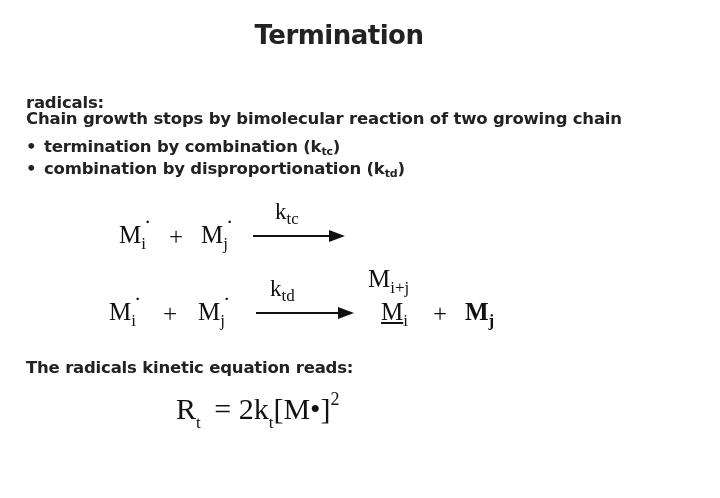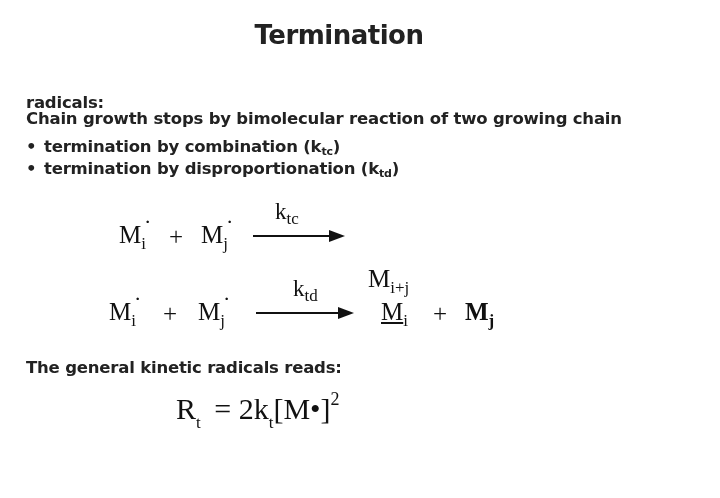--- a/index.html
+++ b/index.html
@@ -27,21 +27,21 @@
 
 <div id="title" class="abs sans">Termination</div>
 
 <div class="abs sans para" style="top:77px;margin-top:32px;">Chain growth stops by bimolecular reaction of two growing chain</div>
 <div class="abs sans para" style="top:93px;">radicals:</div>
 
 <div class="abs sans para" style="top:137px;">
   <span class="bullet-dot">•</span><span>termination by combination (k</span><sub class="s">tc</sub><span>)</span>
 </div>
 <div class="abs sans para" style="top:159px;">
-  <span class="bullet-dot">•</span><span>termination by disproportionation (k</span><sub class="s">td</sub><span>)</span>
+  <span class="bullet-dot">•</span><span>combination by disproportionation (k</span><sub class="s">td</sub><span>)</span>
 </div>
 
 <div class="abs serif eq" style="left:119px; top:221px;">
   <span>M</span><sub>i</sub><span class="radical-dot">·</span>
 </div>
 <div class="abs serif eq" style="left:169px; top:223px;">+</div>
 <div class="abs serif eq" style="left:201px; top:221px;">
   <span>M</span><sub>j</sub><span class="radical-dot">·</span>
 </div>
 <div class="abs serif rate" style="left:275px; top:199px;">
@@ -52,31 +52,31 @@
   <span>M</span><sub>i+j</sub>
 </div>
 
 <div class="abs serif eq" style="left:109px; top:298px;">
   <span>M</span><sub>i</sub><span class="radical-dot">·</span>
 </div>
 <div class="abs serif eq" style="left:163px; top:300px;">+</div>
 <div class="abs serif eq" style="left:198px; top:298px;">
   <span>M</span><sub>j</sub><span class="radical-dot">·</span>
 </div>
-<div class="abs serif rate" style="left:293px; top:276px;">
+<div class="abs serif rate" style="left:270px; top:276px;">
   <span>k</span><sub>td</sub>
 </div>
 <div class="arrow" style="left:256px; top:312px; width:94px;"></div>
 <div class="abs serif eq" style="left:381px; top:298px;text-decoration:underline;">
   <span>M</span><sub>i</sub>
 </div>
 <div class="abs serif eq" style="left:433px; top:300px;">+</div>
 <div class="abs serif eq" style="left:465px; top:298px;font-weight:bold;">
   <span>M</span><sub>j</sub>
 </div>
 
-<div class="abs sans para" style="top:358px;">The general kinetic radicals reads:</div>
+<div class="abs sans para" style="top:358px;">The radicals kinetic equation reads:</div>
 
 <div class="abs serif kin" style="left:176px; top:392px;">
   <span>R</span><sub>t</sub>
   <span style="margin-left:6px;">=</span>
   <span>2k</span><sub>t</sub><span>[M•]</span><sup>2</sup>
 </div>
 
 </body></html>

